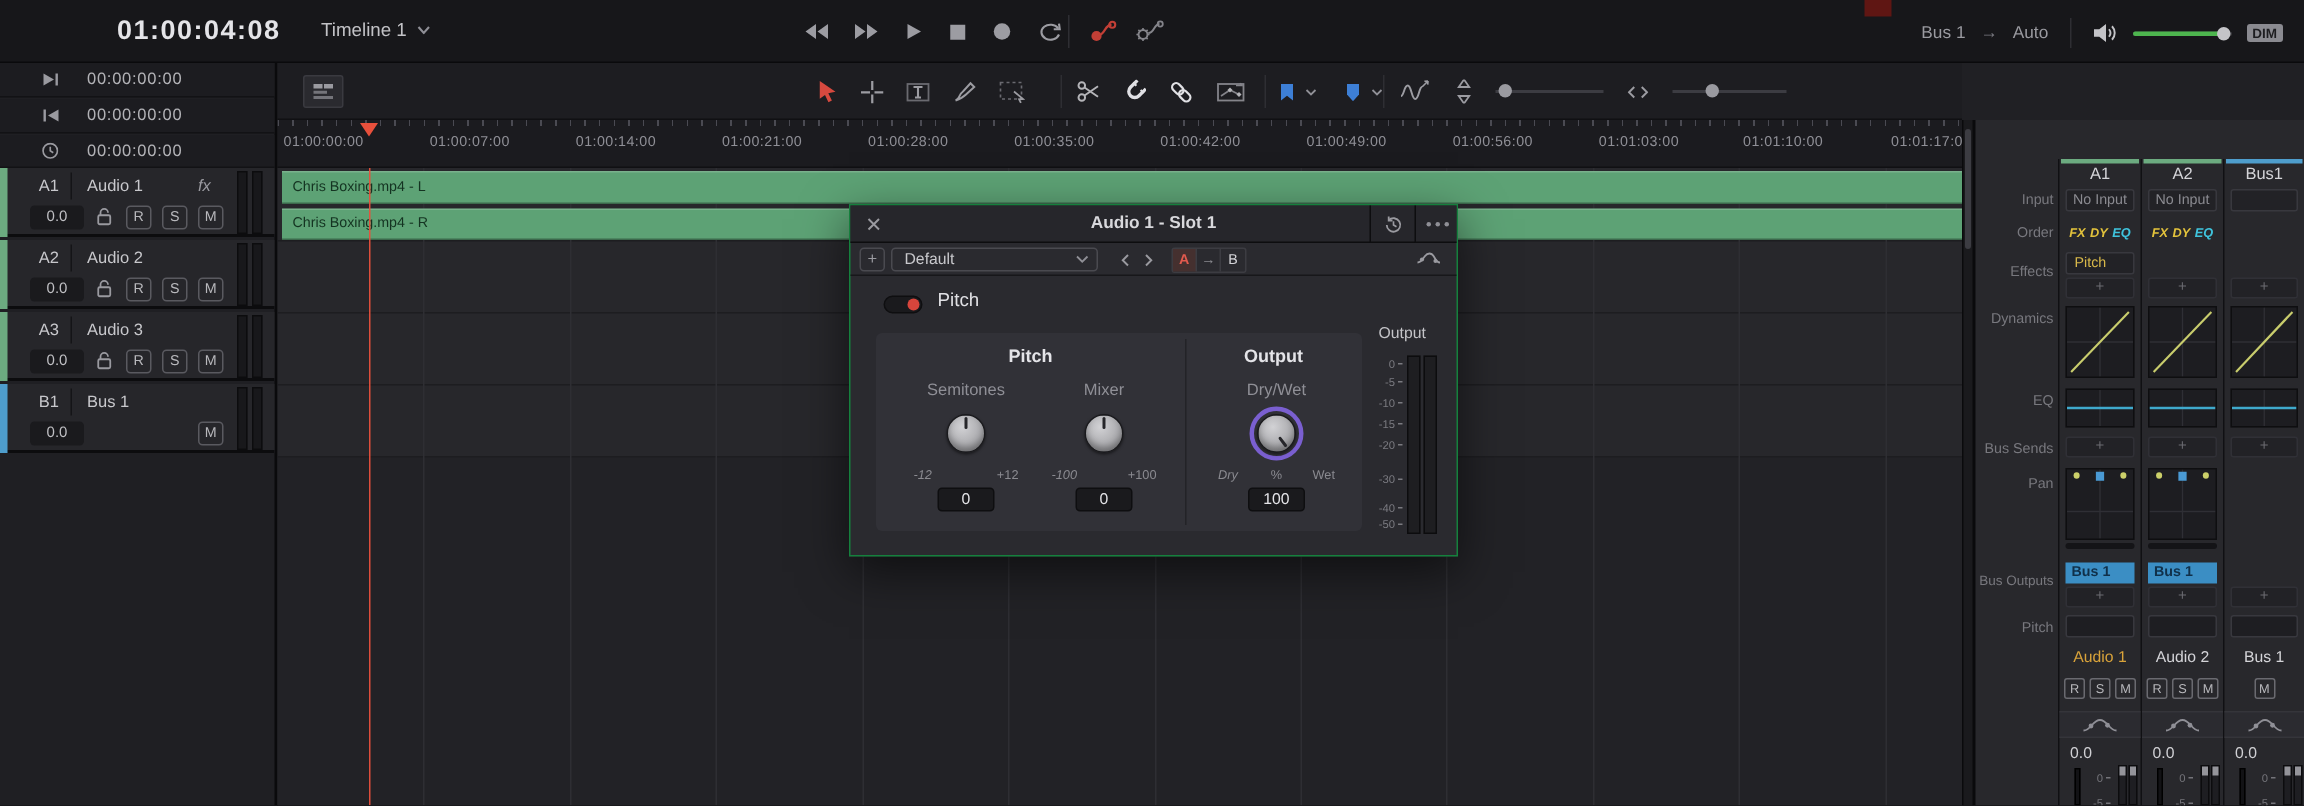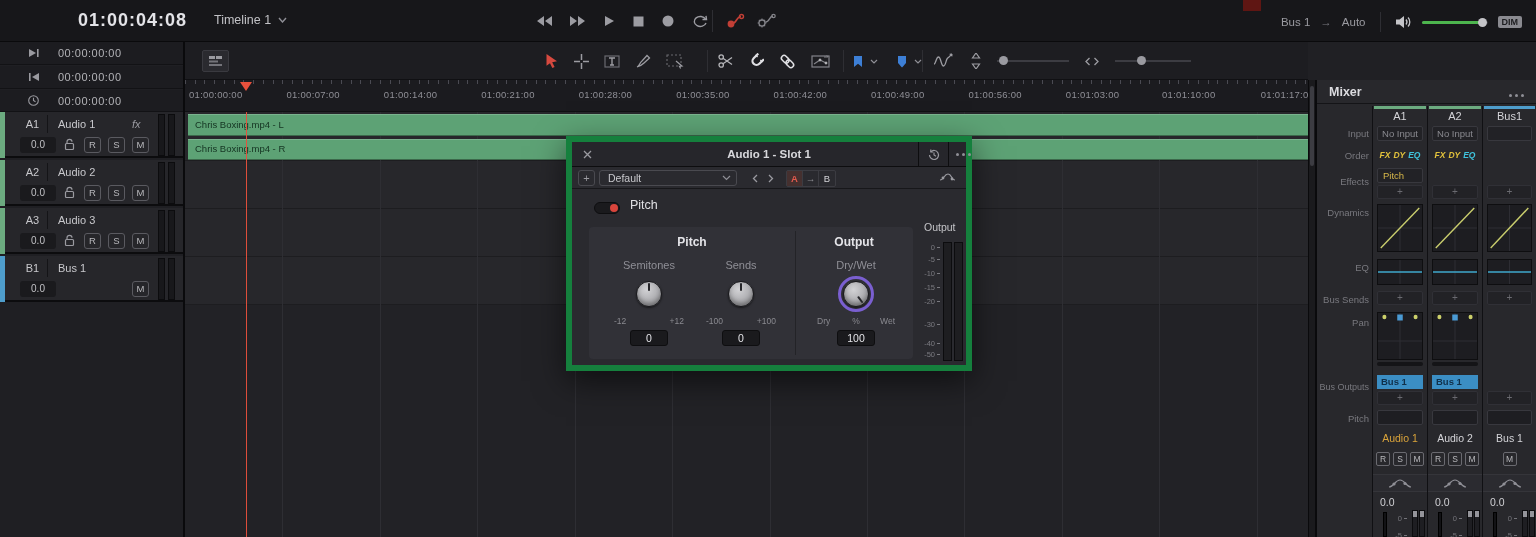--- a/index.html
+++ b/index.html
@@ -94,21 +94,21 @@
   .wave-row{position:absolute;left:0;top:368px;width:100%;height:18px;border-top:1px solid #35353a;border-bottom:1px solid #35353a;background:#2b2b30;display:flex;align-items:center;justify-content:center;}
   .strip-vol{position:absolute;left:7px;top:390px;font-size:10.5px;color:#d0d0d4;}
   .fader{position:absolute;left:0;top:404px;width:100%;height:27px;}
   .fslot{position:absolute;left:10px;top:2px;width:4px;height:25px;background:#121215;border:1px solid #000;}
   .ftick{position:absolute;font-size:7.5px;color:#74747a;}
   .ftick::after{content:"";display:inline-block;width:3px;height:1px;background:#74747a;margin:0 0 2px 2px;}
   .fmeter{position:absolute;top:0;width:6px;height:27px;background:#1e1e22;border:1px solid #0c0c0e;}
   .fmeter::before{content:"";position:absolute;left:0;top:0;width:100%;height:6px;background:#94949a;}
 
   
-  #plugin{position:absolute;left:566px;top:136px;width:406px;height:235px;background:#2a2a2f;border:6px solid #15803d;box-shadow:0 10px 30px rgba(0,0,0,.55);z-index:50;}
+  #plugin{position:absolute;left:566px;top:136px;width:406px;height:235px;background:#2a2a2f;border:1px solid #15803d;box-shadow:0 10px 30px rgba(0,0,0,.55);z-index:50;}
   #plugin .ptitle{position:absolute;left:0;top:0;width:100%;height:25px;background:#26262b;border-bottom:1px solid #0d0d0f;}
   #plugin .pclose{position:absolute;left:8px;top:5px;width:15px;height:15px;display:flex;align-items:center;justify-content:center;}
   #plugin .pname{position:absolute;left:0;top:0;width:100%;text-align:center;line-height:25px;font-size:11.5px;font-weight:bold;color:#d8d8dc;}
   #plugin .phist{position:absolute;left:346px;top:0;width:30px;height:25px;border-left:1px solid #0d0d0f;display:flex;align-items:center;justify-content:center;}
   #plugin .pdots{position:absolute;left:376px;top:0;width:30px;height:25px;border-left:1px solid #0d0d0f;display:flex;align-items:center;justify-content:center;}
   #plugin .prow{position:absolute;left:0;top:25px;width:100%;height:22px;border-bottom:1px solid #17171a;}
   .padd{position:absolute;left:6px;top:3px;width:17px;height:16px;border:1px solid #4a4a50;border-radius:3px;color:#9a9aa0;font-size:11px;text-align:center;line-height:14px;}
   .pselect{position:absolute;left:27px;top:3px;width:138px;height:16px;border:1px solid #4a4a50;border-radius:3px;font-size:10.5px;color:#c8c8cc;line-height:14px;padding-left:8px;}
   .pselect svg{position:absolute;right:5px;top:4px;}
   .pnav{position:absolute;top:3px;width:14px;height:16px;display:flex;align-items:center;justify-content:center;}
@@ -126,21 +126,21 @@
   .sechead{position:absolute;top:8px;font-size:12px;font-weight:bold;color:#e4e4e8;text-align:center;}
   .kgroup{position:absolute;width:90px;text-align:center;}
   .klabel{position:absolute;top:32px;width:90px;text-align:center;font-size:11px;color:#8f8f96;}
   .knob{position:absolute;left:32px;top:54px;width:26px;height:26px;border-radius:50%;
      background:radial-gradient(circle at 40% 32%,#d2d2d5,#8e8e92);border:1px solid #1a1a1d;box-shadow:inset 0 -3px 4px rgba(0,0,0,.3),0 1px 2px rgba(0,0,0,.5);}
   .kpointer{position:absolute;inset:0;}
   .kpointer::before{content:"";position:absolute;top:1px;left:50%;width:2px;height:8px;margin-left:-1px;background:#26262a;border-radius:1px;}
   .kring{position:absolute;left:27px;top:49px;width:36px;height:36px;border-radius:50%;border:3px solid #7a5fd0;}
   .kring .knob{left:2px;top:2px;}
   .krange{position:absolute;top:89px;width:90px;font-size:8.5px;color:#8a8a90;}
-  .krange .rmin{position:absolute;left:10px;}
+  .krange .rmin{position:absolute;left:10px;font-style:italic;}
   .krange .rmax{position:absolute;right:10px;}
   .krange .rmid{position:absolute;left:0;width:100%;text-align:center;}
   .kval{position:absolute;left:26px;top:103px;width:38px;height:16px;background:#1a1a1d;border:1px solid #0e0e10;border-radius:3px;font-size:10.5px;color:#e4e4e8;text-align:center;line-height:15px;}
   .pmeter-label{position:absolute;left:352px;top:79px;font-size:10.5px;color:#c4c4c8;}
   .pmeter{position:absolute;left:350px;top:95px;width:52px;height:126px;}
   .pmtick{position:absolute;width:18px;text-align:right;font-size:7.5px;color:#7a7a80;}
   .pmtick::after{content:"";display:inline-block;width:3px;height:1px;background:#7a7a80;margin:0 0 2px 2px;}
   .pmbar{position:absolute;top:5px;width:9px;height:119px;background:#1e1e21;border:1px solid #0c0c0e;}
 
   svg{display:block;}
@@ -492,28 +492,20 @@
       <span class="cliplabel" style="padding-top:3px;">Chris Boxing.mp4 - R</span>
     </div>
     <div id="playhead-line" style="left: 61px; background: rgb(232, 80, 60);"></div>
   </div>
 
   <div id="vscroll">
       <div class="thumb"></div>
     </div>
 
   <div id="mixer">
-    <div class="mhead">
-      <span class="mtitle">Mixer</span>
-      <span class="dots mdots">
-          <i></i>
-          <i></i>
-          <i></i>
-        </span>
-    </div>
     <div class="mlabel" style="top:48px;">Input</div>
     <div class="mlabel" style="top:70px;">Order</div>
     <div class="mlabel" style="top:96px;">Effects</div>
     <div class="mlabel" style="top:127px;">Dynamics</div>
     <div class="mlabel" style="top:182px;">EQ</div>
     <div class="mlabel" style="top:214px;">Bus Sends</div>
     <div class="mlabel" style="top:237px;">Pan</div>
     <div class="mlabel" style="top:302px;font-size:9px;">Bus Outputs</div>
     <div class="mlabel" style="top:333px;">Pitch</div>
     <div class="msep" style="left:55px;"></div>
@@ -756,21 +748,21 @@
             <span class="kpointer" style="transform:rotate(0deg);"></span>
           </div>
         <div class="krange">
           <span class="rmin">-12</span>
           <span class="rmax">+12</span>
         </div>
         <div class="kval">0</div>
       </div>
 
       <div class="kgroup" style="left:107px;top:0;">
-        <div class="klabel">Sends</div>
+        <div class="klabel">Mixer</div>
         <div class="knob">
             <span class="kpointer" style="transform:rotate(0deg);"></span>
           </div>
         <div class="krange">
           <span class="rmin">-100</span>
           <span class="rmax">+100</span>
         </div>
         <div class="kval">0</div>
       </div>
 

